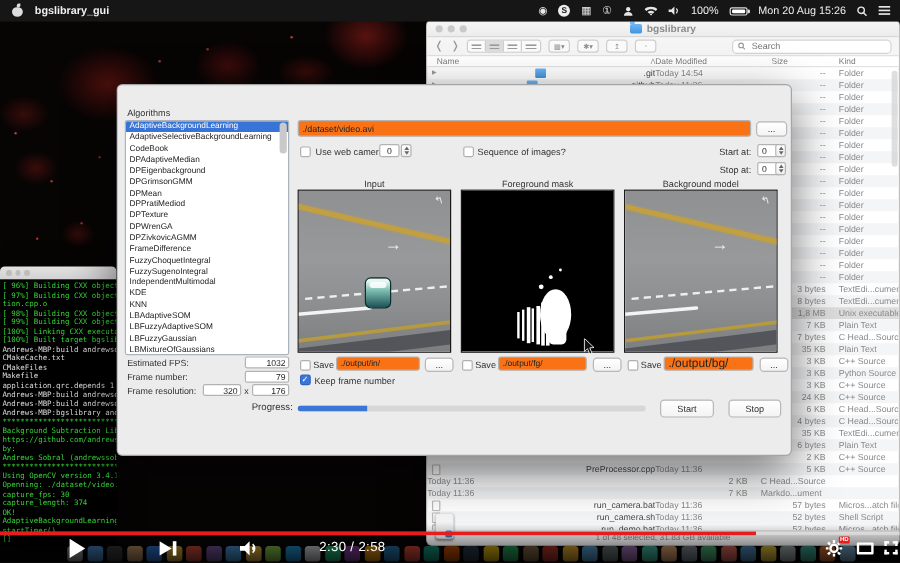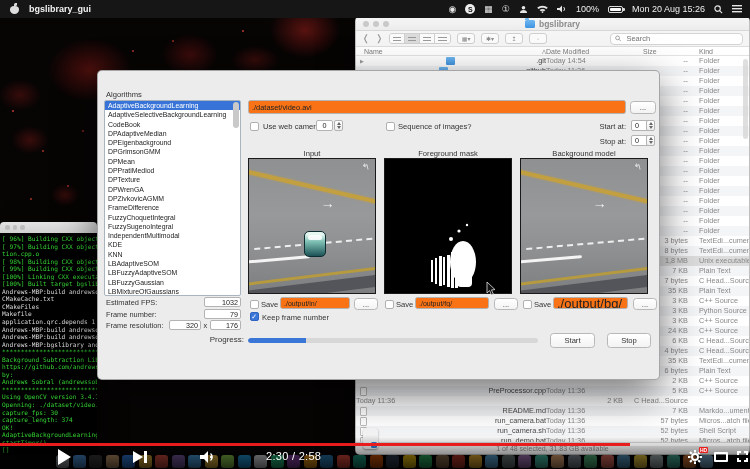--- a/index.html
+++ b/index.html
@@ -441,24 +441,20 @@
           <div class="f-cell date">Today 11:36</div>
           <div class="f-cell size">5 KB</div>
           <div class="f-cell kind">C++ Source</div>
         </div>
         <div class="f-row">
           <div class="f-cell date">Today 11:36</div>
           <div class="f-cell size">2 KB</div>
           <div class="f-cell kind">C Head...Source</div>
         </div>
         <div class="f-row alt">
-          <div class="f-cell name">
-            <span class="ficon doc"></span>
-            <span class="fname">README.md</span>
-          </div>
           <div class="f-cell date">Today 11:36</div>
           <div class="f-cell size">7 KB</div>
           <div class="f-cell kind">Markdo...ument</div>
         </div>
         <div class="f-row">
           <div class="f-cell name">
             <span class="ficon doc"></span>
             <span class="fname">run_camera.bat</span>
           </div>
           <div class="f-cell date">Today 11:36</div>
@@ -639,21 +635,21 @@
     <span class="cb" style="left:152px;top:229px;"></span>
     <div class="b-label" style="left:163px;top:229px;">Save</div>
     <input class="tfield" style="left: 182px; top: 226px; width: 70px; height: 12px; font-size: 7px;" value="./output/in/">
     <div class="btn" style="left:256px;top:226.5px;width:24px;height:12px;line-height:11px;">...</div>
     <span class="cb" style="left:287px;top:229px;"></span>
     <div class="b-label" style="left:298px;top:229px;">Save</div>
     <input class="tfield" style="left: 317px; top: 226px; width: 74px; height: 12px; font-size: 7px;" value="./output/fg/">
     <div class="btn" style="left:396px;top:226.5px;width:24px;height:12px;line-height:11px;">...</div>
     <span class="cb" style="left:425px;top:229px;"></span>
     <div class="b-label" style="left:436px;top:229px;">Save</div>
-    <input class="tfield" style="left: 455px; top: 226px; width: 75px; height: 12px; font-size: 13px;" value="./output/bg/">
+    <input class="tfield" style="left: 455px; top: 226px; width: 75px; height: 12px; font-size: 10px;" value="./output/bg/">
     <div class="btn" style="left:535px;top:226.5px;width:24px;height:12px;line-height:11px;">...</div>
 
     <span class="cb on" style="left:152px;top:241px;">✓</span>
     <div class="b-label" style="left:164px;top:241.5px;">Keep frame number</div>
 
     <div class="b-label" style="left:66px;top:264px;width:80px;text-align:right;font-size:8px;">Progress:</div>
     <div class="p-track">
         <div class="p-fill" style="width: 20%;"></div>
       </div>
     <div class="btn" style="left:452px;top:262px;width:45px;height:15px;line-height:14px;">Start</div>

